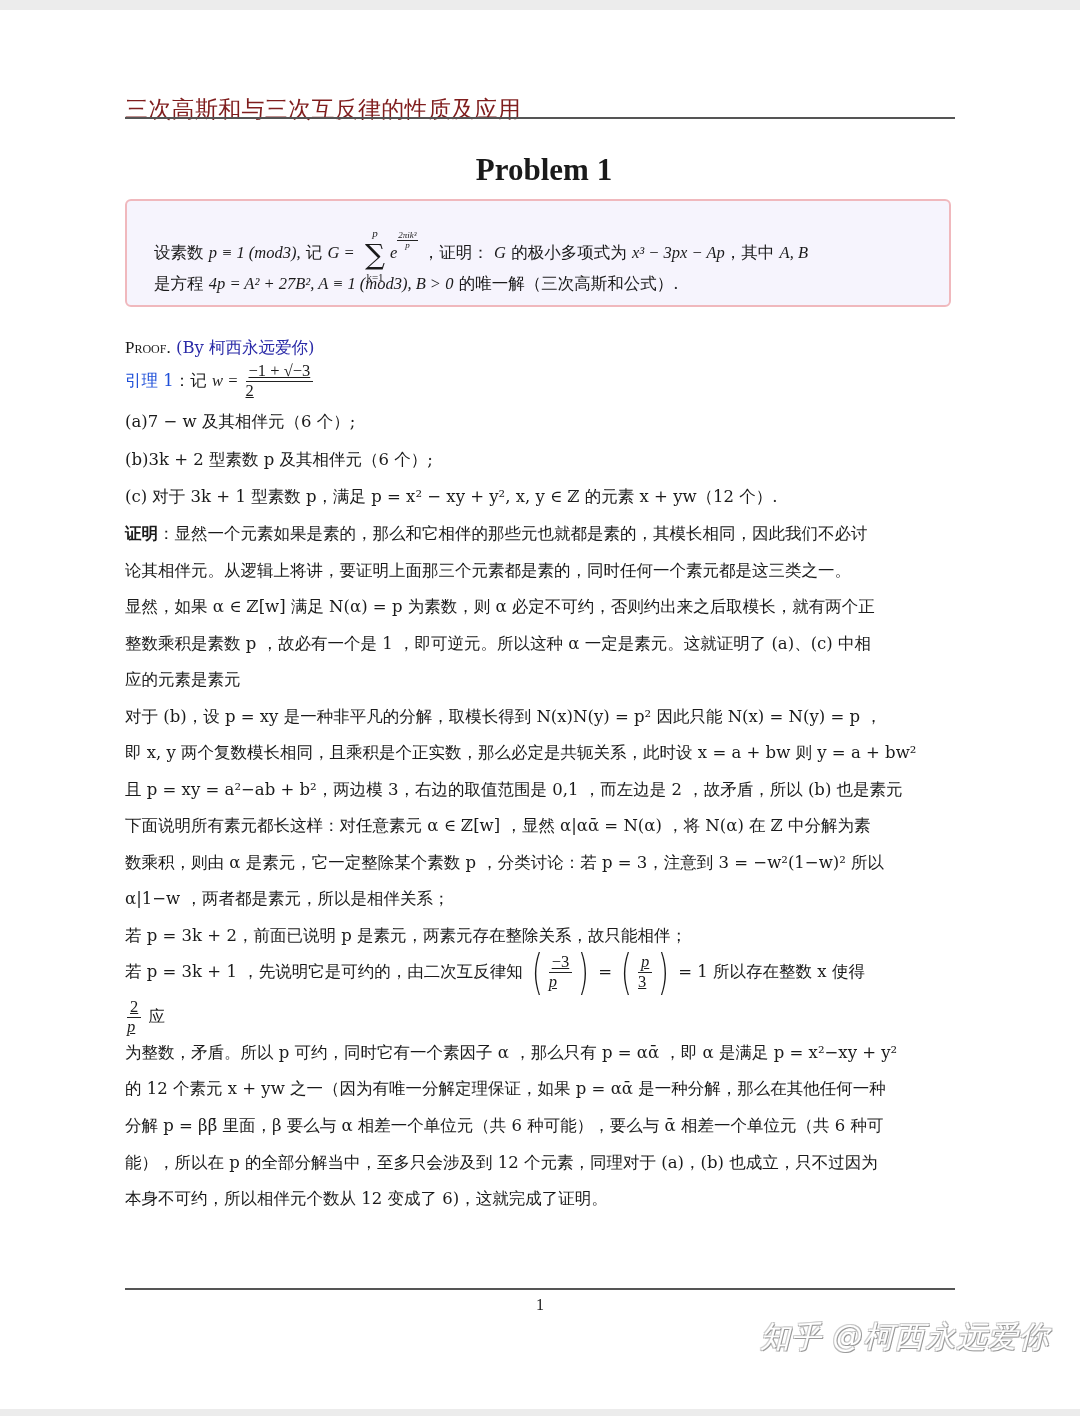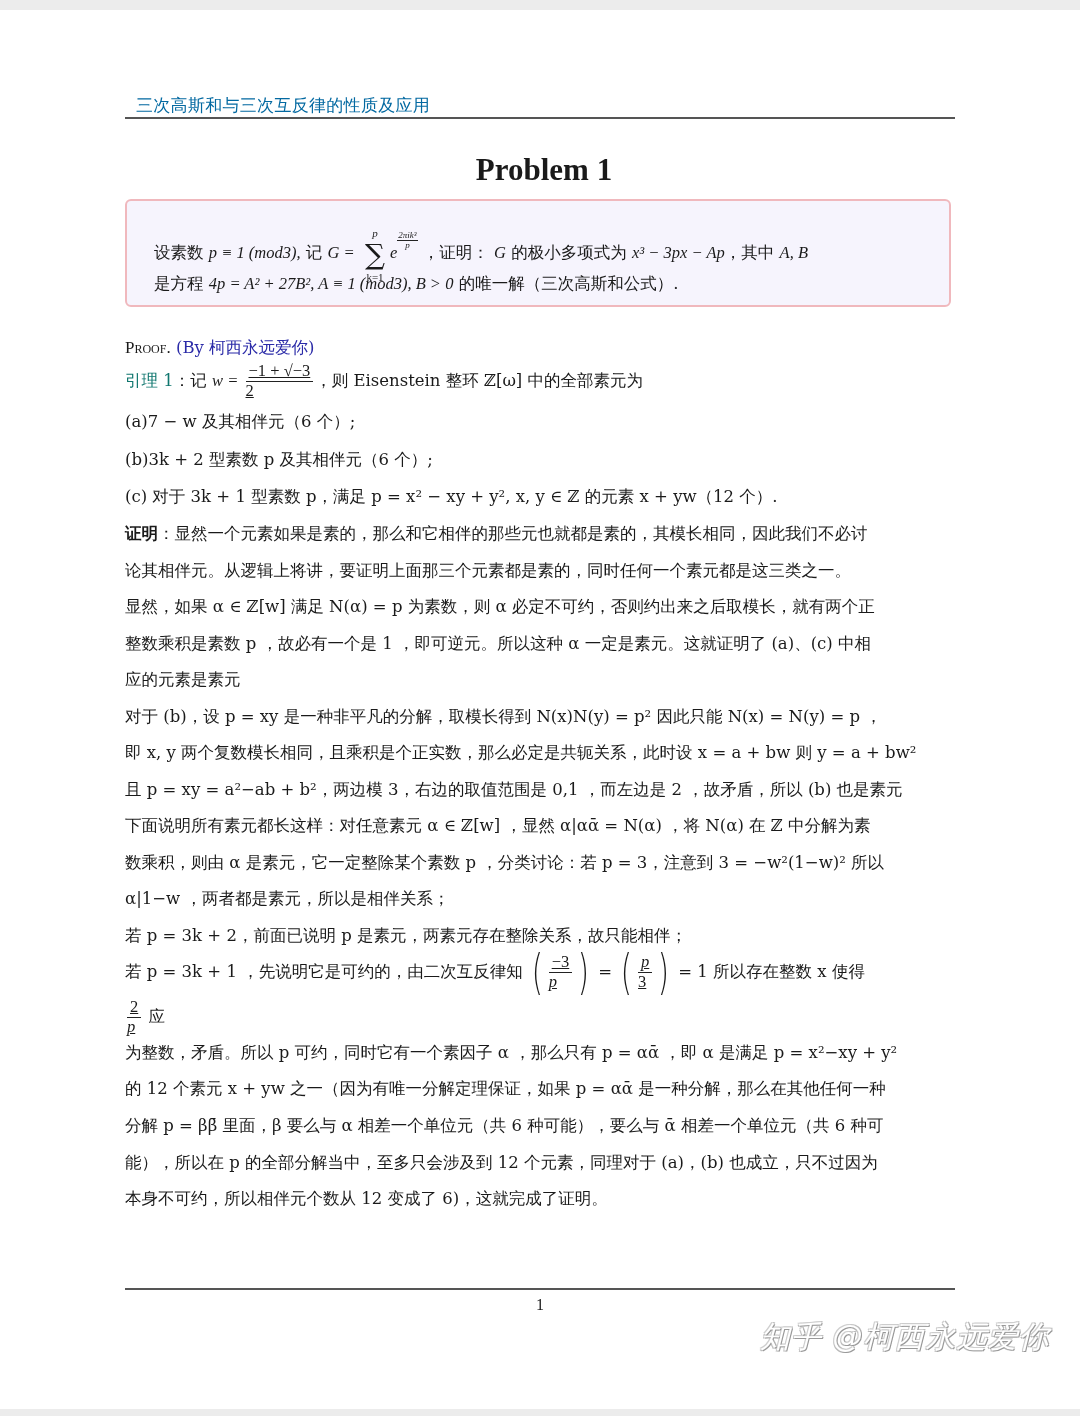--- a/index.html
+++ b/index.html
@@ -6,22 +6,22 @@
   body {
     width: 1080px; height: 1416px; position: relative; overflow: hidden;
     background: #ffffff;
     font-family: "DejaVu Serif", "Liberation Serif", serif;
     color: #1a1a1a;
   }
   .top-strip { position: absolute; left: 0; top: 0; width: 1080px; height: 10px; background: #ececec; }
   .bottom-strip { position: absolute; left: 0; top: 1409px; width: 1080px; height: 7px; background: #ececec; }
 
   .running-header {
-    position: absolute; left: 136px; top: 94px; width: 830px;
-    font-size: 17px; color: #0369a1; letter-spacing: 0.3px;
+    position: absolute; left: 125px; top: 94px; width: 830px;
+    font-size: 23px; color: #7f1d1d; letter-spacing: 0.3px;
     font-family: "DejaVu Sans", "Liberation Sans", sans-serif; font-weight: 300;
   }
   .header-rule { position: absolute; left: 125px; top: 117px; width: 830px; height: 1.5px; background: #555; }
 
   .problem-title {
     position: absolute; left: 4px; top: 152px; width: 1080px; text-align: center;
     font-family: "Liberation Serif", "DejaVu Serif", serif; font-weight: bold; font-size: 31px;
   }
 
   .problem-box {
@@ -44,21 +44,21 @@
   .exp-frac { display: inline-block; vertical-align: 10px; font-size: 9px; text-align: center; line-height: 1.05; }
   .exp-frac .num { border-bottom: 1px solid #222; padding: 0 1px; }
 
   .frac { display: inline-block; vertical-align: middle; text-align: left; line-height: 1.15; margin: 0 2px; text-decoration: underline; }
   .frac .num { border-bottom: 1.2px solid #222; padding: 0 3px; display: block; }
   .frac .den { display: block; }
 
   .content { position: absolute; left: 125px; width: 830px; font-size: 16.5px; line-height: 1.2; }
   .line { position: absolute; left: 0; white-space: nowrap; }
   .blue { color: #2b2ba8; }
-  .red { color: #0f766e; }
+  .red { color: #1d4ed8; }
   .bold { font-weight: bold; }
 
   .legendre { display: inline-block; vertical-align: middle; font-size: 16.5px; }
   .paren-big { font-size: 48px; line-height: 1; vertical-align: middle; font-weight: 200; font-family: "DejaVu Sans", sans-serif; transform: scaleX(0.6); display: inline-block; }
 
   .footer-rule { position: absolute; left: 125px; top: 1288px; width: 830px; height: 1.5px; background: #555; }
   .page-number { position: absolute; left: 0; top: 1296px; width: 1080px; text-align: center; font-size: 16px; font-family: "Liberation Serif", serif; }
   .watermark {
     position: absolute; left: 760px; top: 1317px; font-size: 30px; color: #ffffff;
     font-family: "DejaVu Sans", "Liberation Sans", sans-serif;
@@ -102,21 +102,21 @@
 </div>
 
 <div class="content" style="top:338px;">
   <div class="line" style="top:0px;">
     <span class="sc">Proof.</span>
     <span class="blue">(By 柯西永远爱你)</span>
   </div>
   <div class="line" style="top:24px;">
     <span class="red">引理 1</span><span>：记</span>
     <span class="m">w =</span>
-    <span class="frac"><span class="num r">−1 + √−3</span><span class="den r">2</span></span><span>，则 Eisenstein 整环 ℤ[ω] 中的全部素元为</span>
+    <span class="frac"><span class="num r">−1 + √−3</span><span class="den r">2</span></span>
   </div>
   <div class="line" style="top:74px;">(a)7 − w 及其相伴元（6 个）;</div>
   <div class="line" style="top:112px;">(b)3k + 2 型素数 p 及其相伴元（6 个）;</div>
   <div class="line" style="top:149px;">(c) 对于 3k + 1 型素数 p，满足 p = x² − xy + y², x, y ∈ ℤ 的元素 x + yw（12 个）.</div>
 
   <div class="line" style="top:186px;">
     <span class="bold">证明</span><span>：显然一个元素如果是素的，那么和它相伴的那些元也就都是素的，其模长相同，因此我们不必讨</span>
   </div>
   <div class="line" style="top:223px;">论其相伴元。从逻辑上将讲，要证明上面那三个元素都是素的，同时任何一个素元都是这三类之一。</div>
   <div class="line" style="top:259px;">显然，如果 α ∈ ℤ[w] 满足 N(α) = p 为素数，则 α 必定不可约，否则约出来之后取模长，就有两个正</div>

